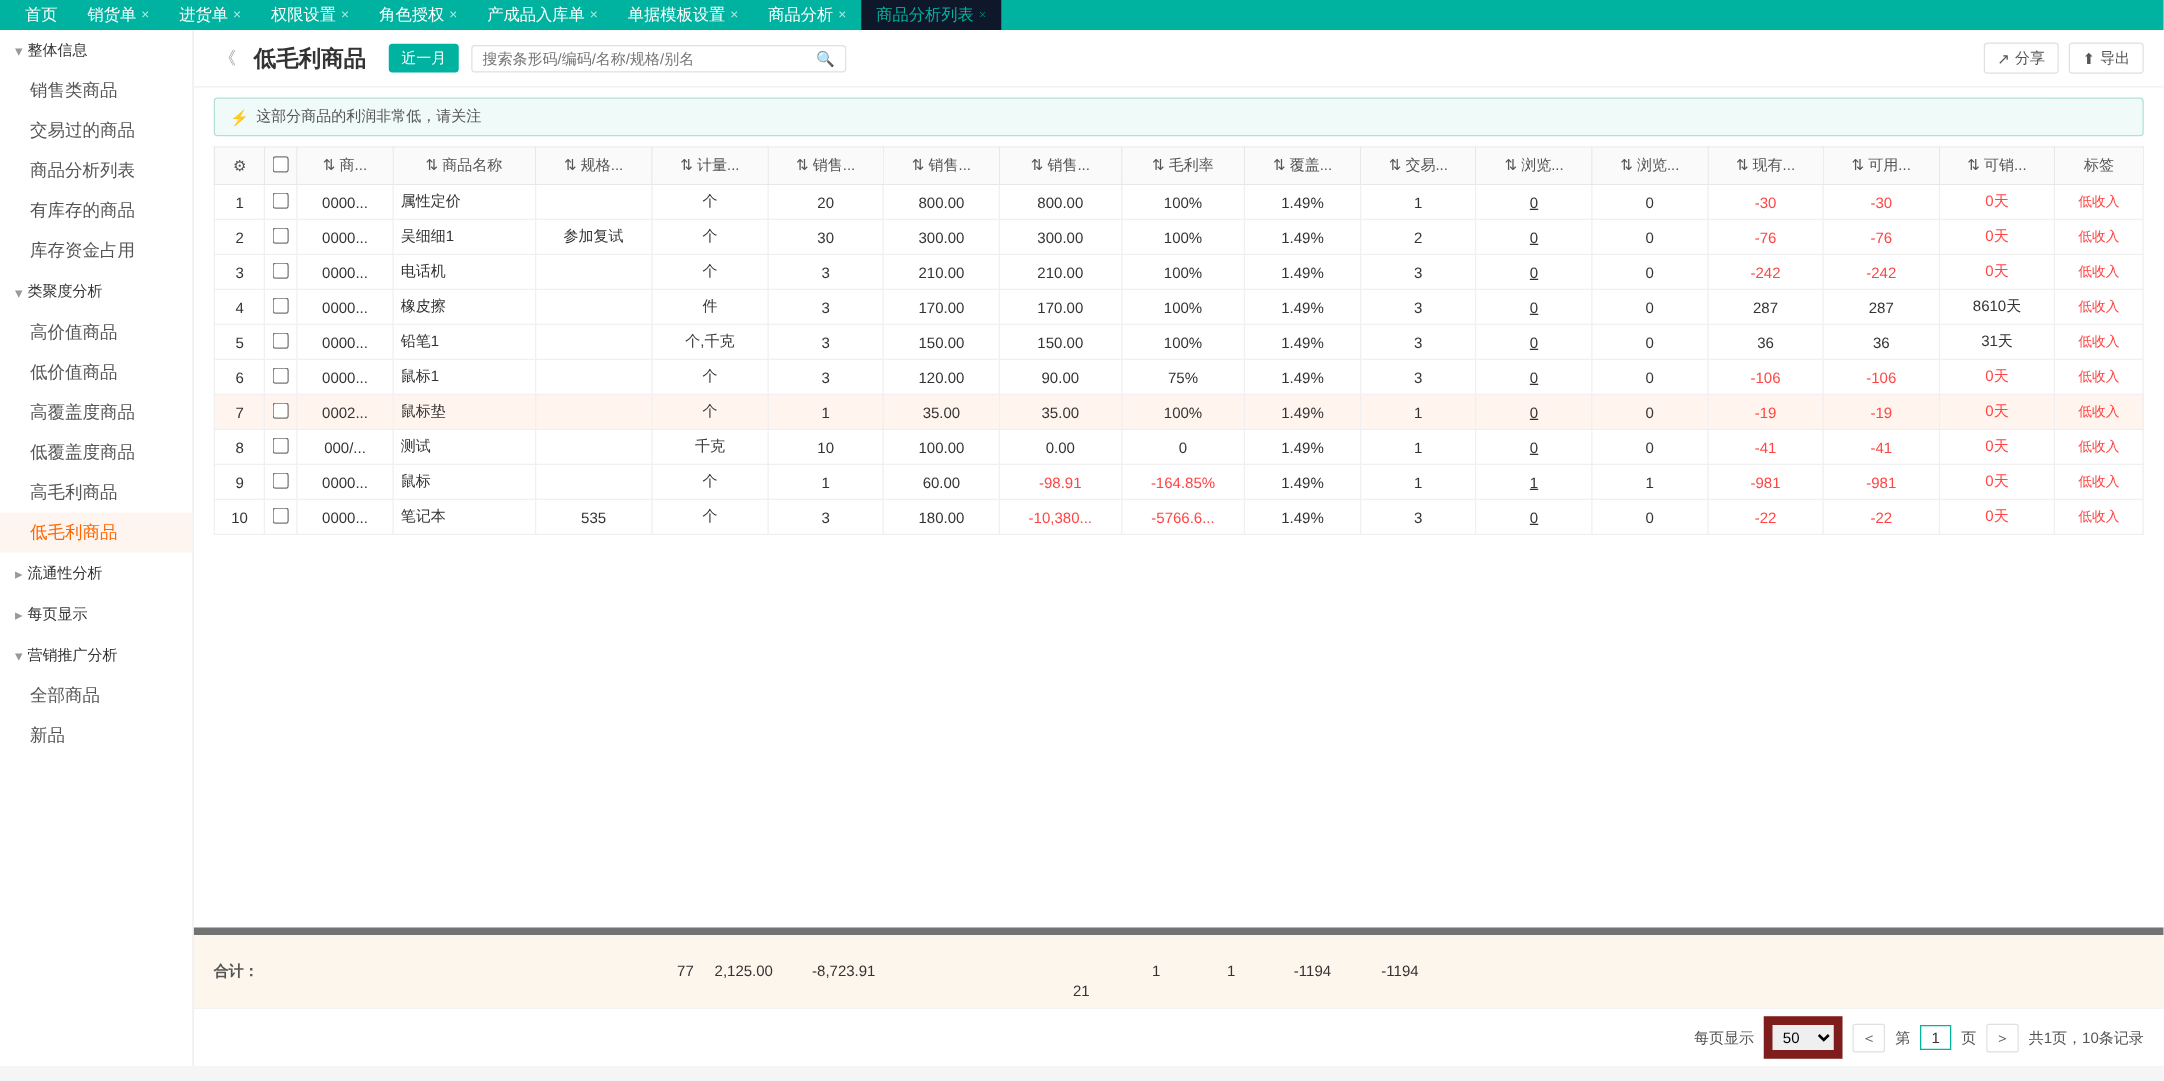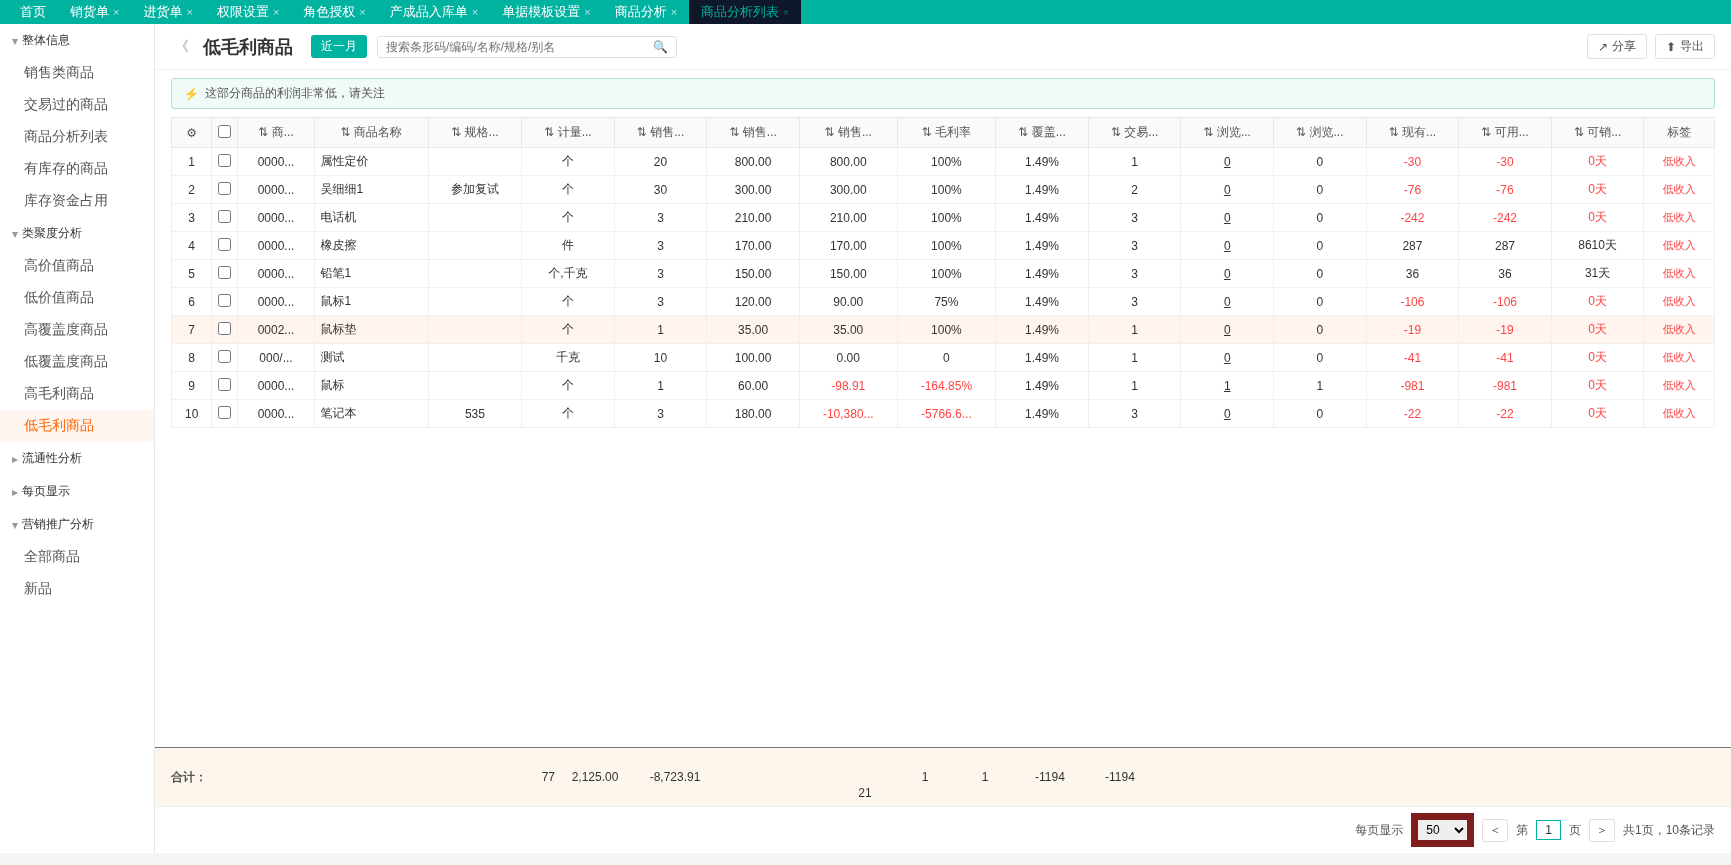--- a/index.html
+++ b/index.html
@@ -46,21 +46,21 @@
     tbody tr { background: #fff; }
     tbody tr.highlighted { background: #fff5ee; }
     tbody td { border: 1px solid #f0f0f0; padding: 5px 6px; white-space: nowrap; text-align: center; }
     tbody td.text-left { text-align: left; }
     .checkbox-cell { width: 24px; }
     .tag-low-income { color: #ff4444; font-size: 11px; }
     .link-underline { text-decoration: underline; color: #333; cursor: pointer; }
     .red-text { color: #ff4444; }
     
     
-    .table-footer { background: #fdf6ec; border-top: 1px solid #737373; padding: 6px 16px; display: flex; align-items: center; font-size: 12px; }
+    .table-footer { background: #fdf6ec; border-top: 6px solid #737373; padding: 6px 16px; display: flex; align-items: center; font-size: 12px; }
     .footer-total-label { color: #555; font-weight: bold; min-width: 60px; }
     
     
     .pagination { display: flex; align-items: center; justify-content: flex-end; padding: 6px 16px; background: #fff; border-top: 1px solid #f0f0f0; gap: 8px; font-size: 12px; color: #555; }
     .pagination select { border: 7px solid #7f1d1d; padding: 2px 4px; font-size: 12px; }
     .pagination-btn { border: 1px solid #e0e0e0; background: #fff; padding: 2px 6px; cursor: pointer; color: #555; font-size: 12px; border-radius: 2px; }
     .page-num { border: 1px solid #00b2a0; background: #fff; padding: 2px 8px; color: #333; font-size: 12px; }
     
     .collapse-btn { background: none; border: none; cursor: pointer; color: #999; font-size: 14px; padding: 0 4px; }
   </style>

